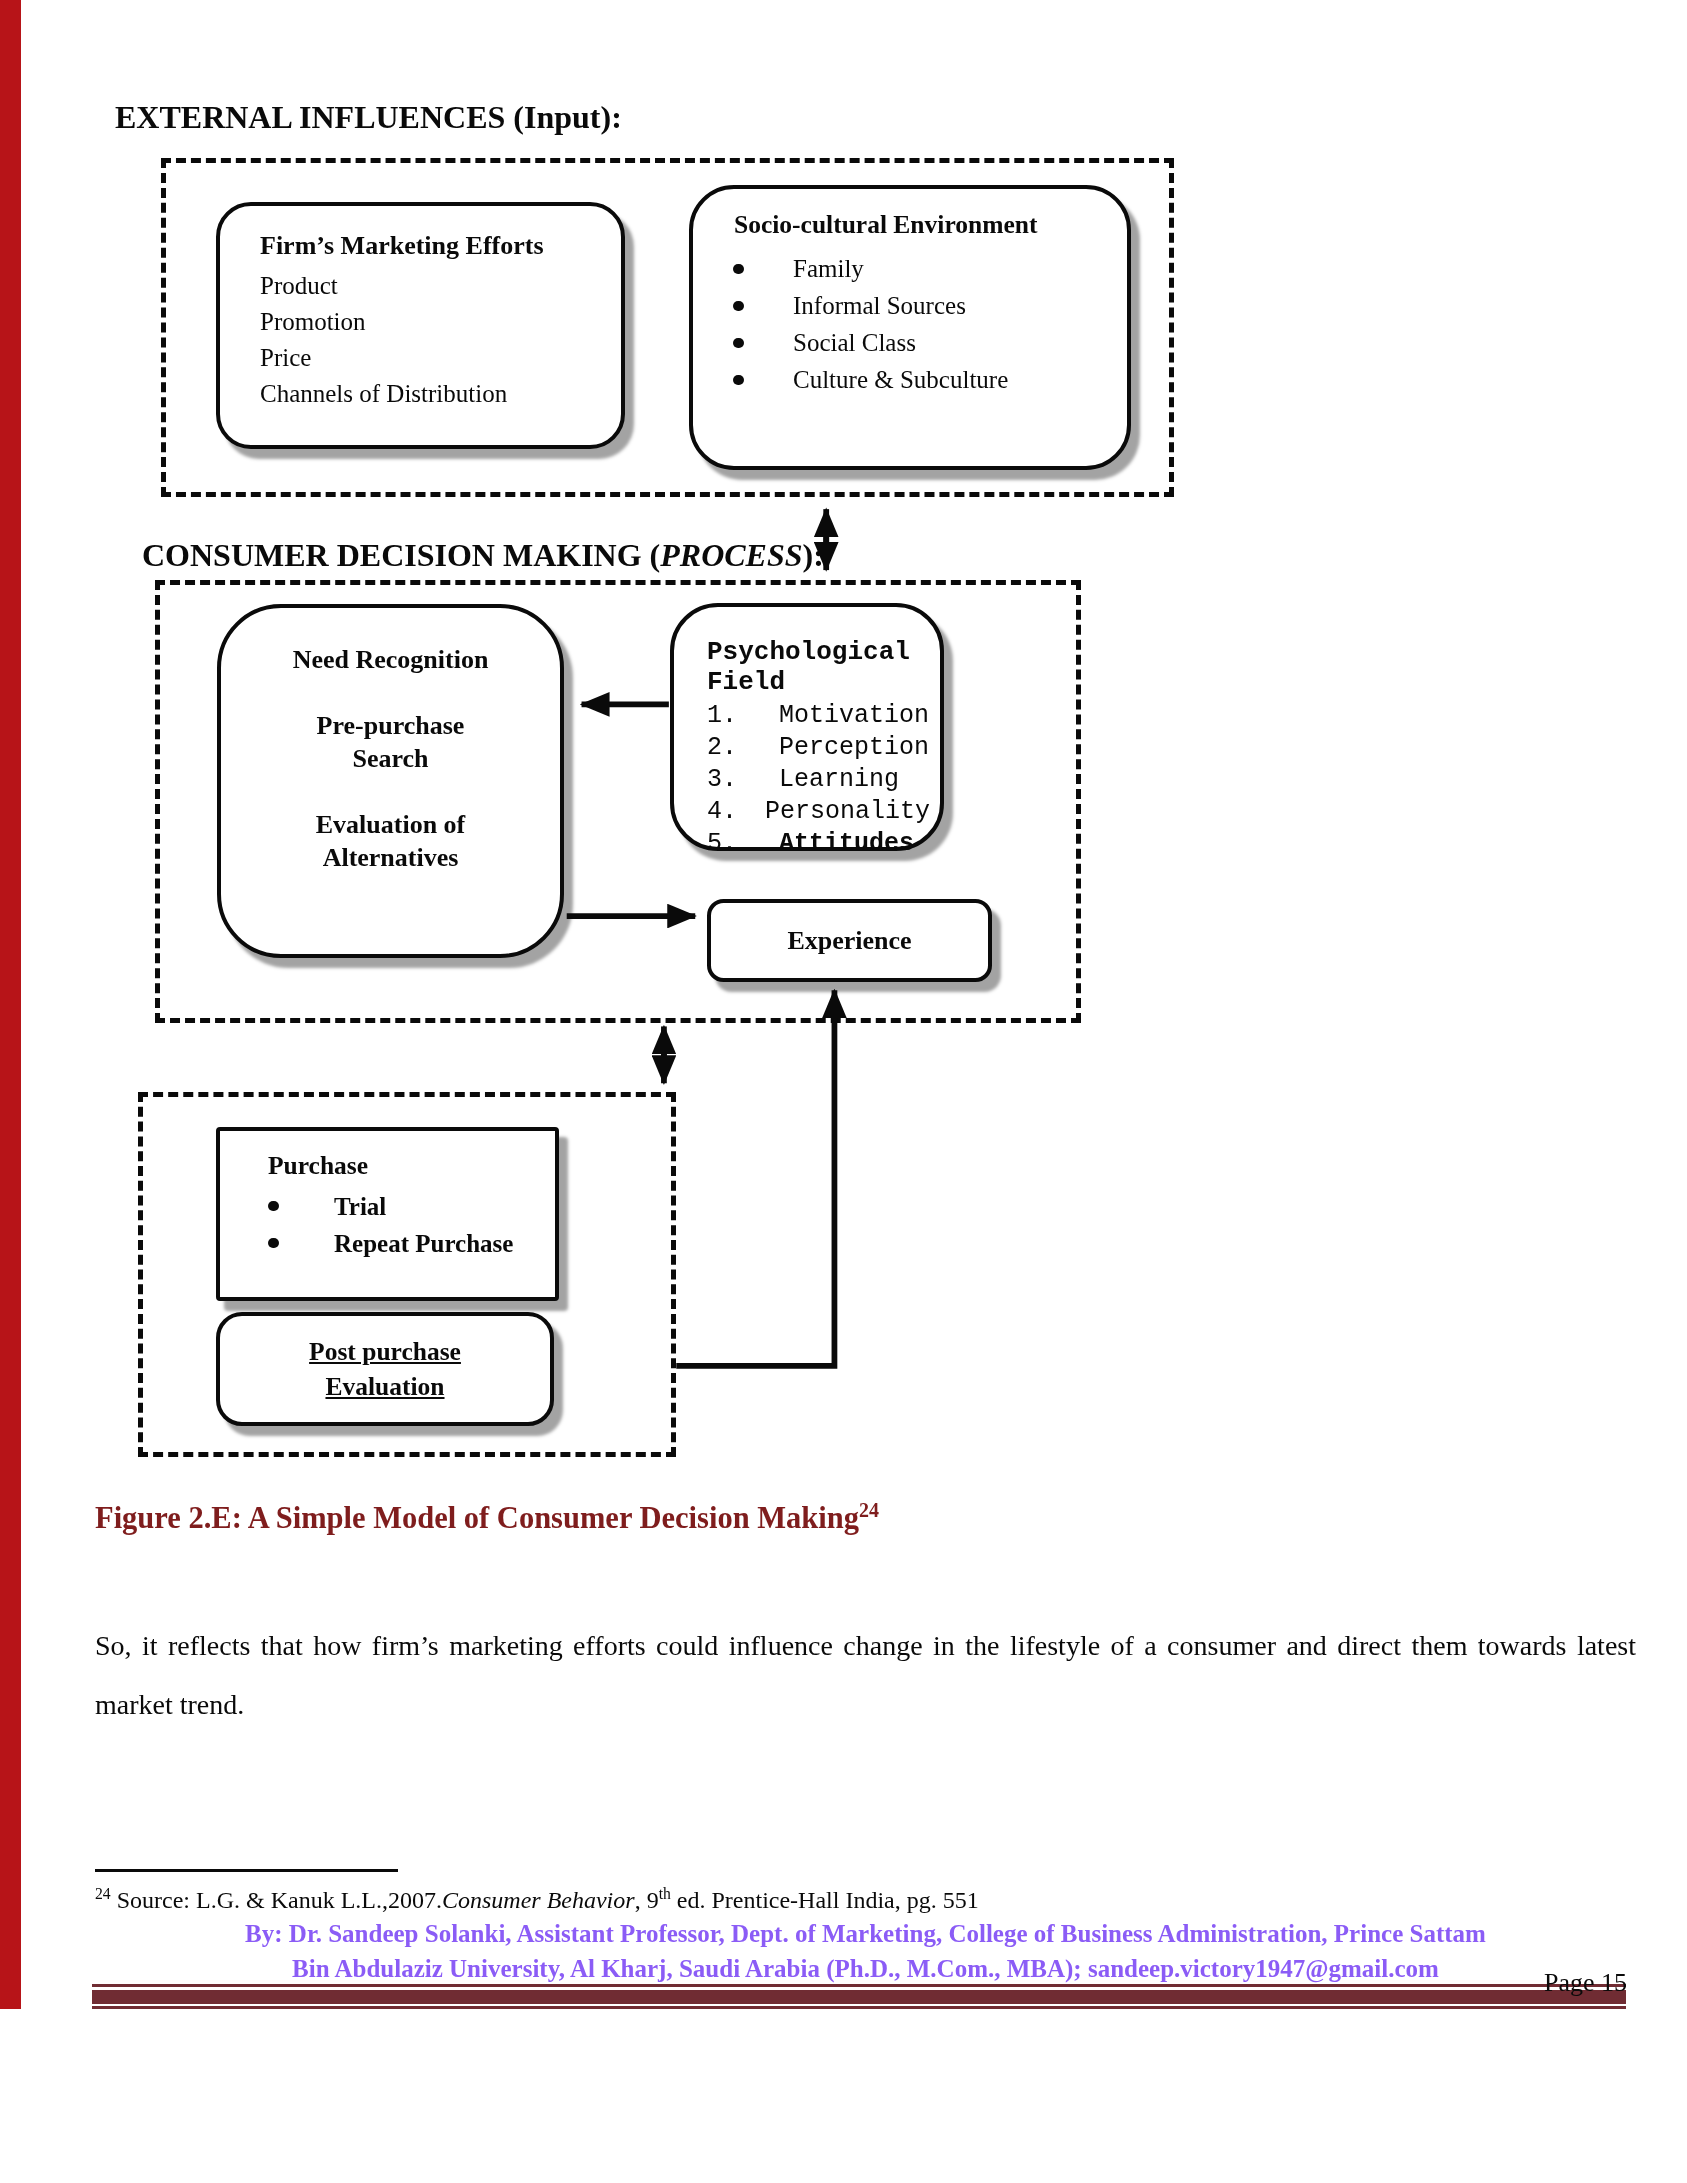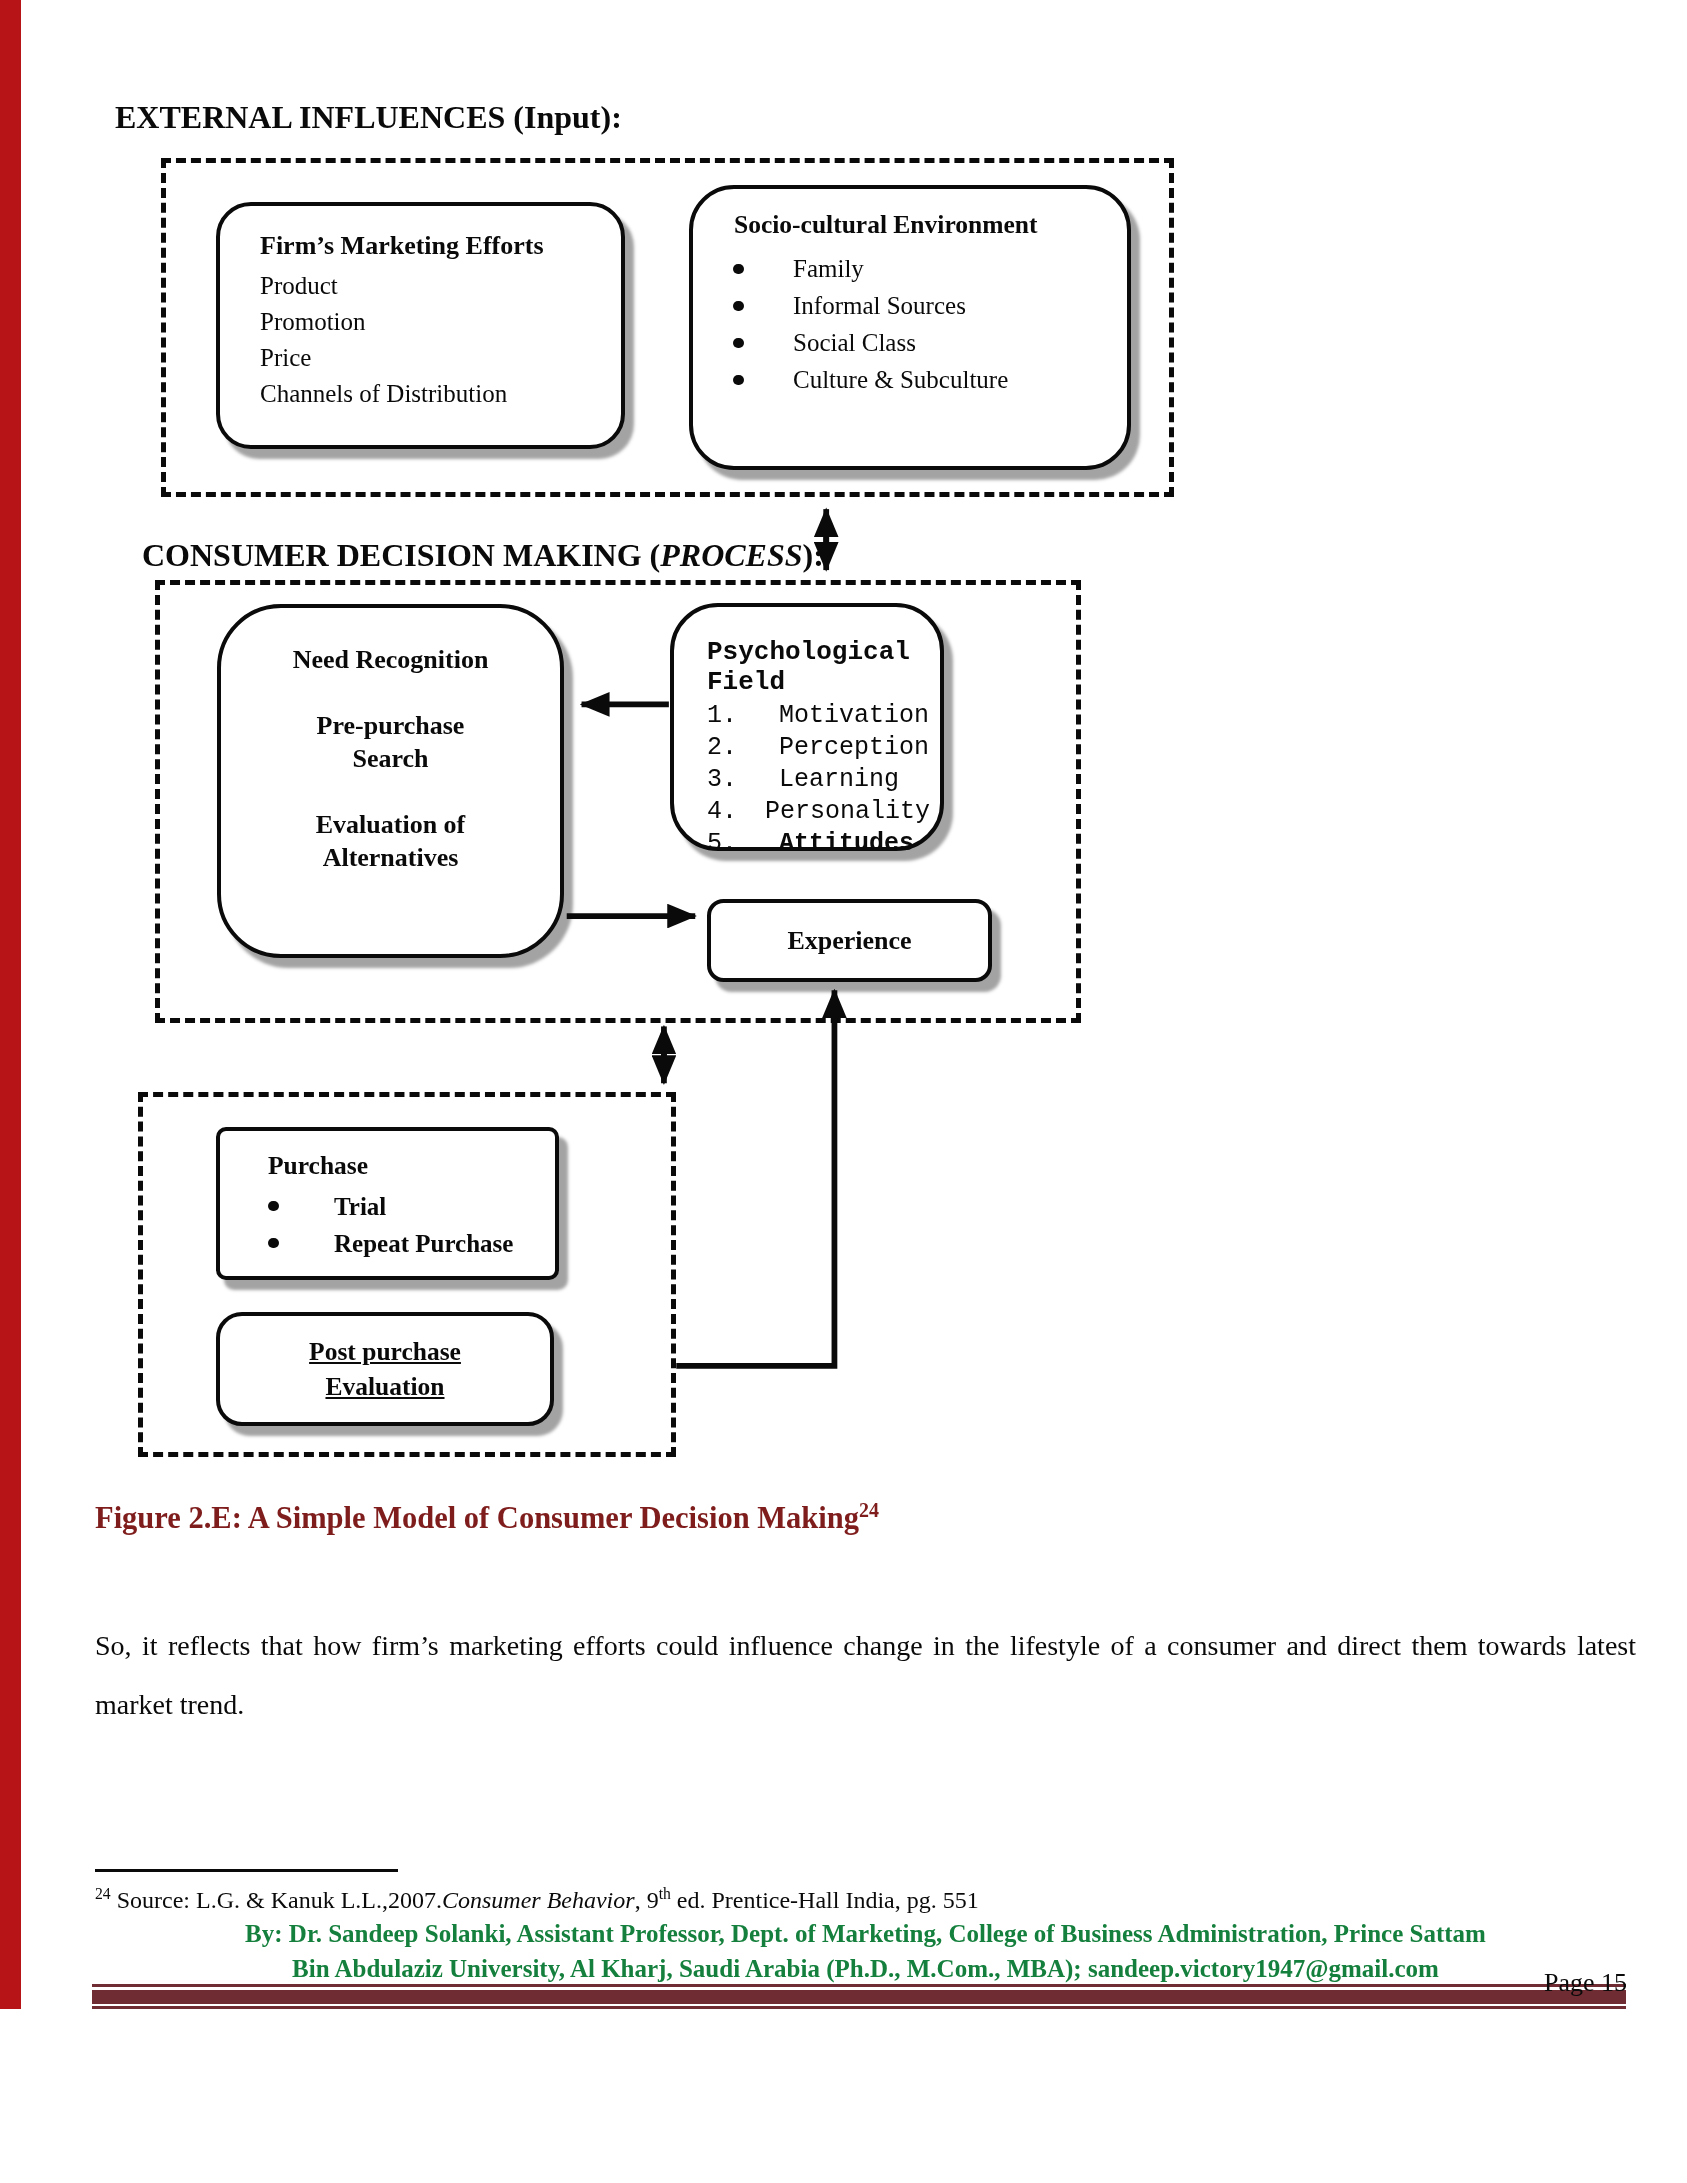--- a/index.html
+++ b/index.html
@@ -41,21 +41,21 @@
            padding:30px 10px 0 33px;font-family:Liberation Mono, monospace; }
   .psych .t { font-size:26px; font-weight:bold; margin-bottom:3.3px; }
   .psych .row { display:flex; line-height:32px; font-size:25px; }
   .psych .num { width:72px; }
   .psych .row.bold-item .lbl { font-weight:bold; }
 
   .exp { left:707px; top:899px; width:285px; height:83px; border-radius:16.5px;
          display:flex; align-items:center; justify-content:center;
          font-size:26px; font-weight:bold; }
 
-  .pur { left:216px; top:1127px; width:343px; height:153px; border-radius:10px;
+  .pur { left:216px; top:1127px; width:343px; height:174px; border-radius:4px;
          padding:20px 13px 0 48px; }
   .pur .t { font-size:25.5px; font-weight:bold; margin-bottom:6.6px; }
   .pur .row { display:flex; line-height:37px; }
   .pur .dotcol { width:66px; }
   .pur .bt { font-size:25px; font-weight:bold; }
 
   .post { left:216px; top:1312px; width:338px; height:114px; border-radius:26px;
           display:flex; align-items:center; justify-content:center; text-align:center; }
   .post .inner { width:231px; font-size:25.5px; font-weight:bold; line-height:35px;text-decoration:underline; }
 
@@ -65,21 +65,21 @@
 
   .bodytext { position:absolute; left:95px; top:1616px; width:1541px;
               font-size:28px; line-height:59px; text-align:justify; }
 
   .fnrule { position:absolute; left:95px; top:1869px; width:303px; height:2.5px; background:#0a0a0a; }
   .footnote { position:absolute; left:95px; top:1885px; width:1541px; font-size:24px; }
   .footnote sup { font-size:15.7px; }
   .footnote .it { font-style:italic; }
 
   .credit { position:absolute; left:95px; top:1916px; width:1541px; text-align:center;
-            font-size:25px; font-weight:bold; color:#15803d; line-height:35px; }
+            font-size:25px; font-weight:bold; color:#8b5cf6; line-height:35px; }
 
   .rulewrap { position:absolute; left:92px; top:1984px; width:1534px; }
   .rl-thin { height:2.5px; background:#702c33; }
   .rl-thick { height:14px; background:#702c33; margin-top:3.3px; margin-bottom:2.5px; }
 
   .pagenum { position:absolute; left:1318px; top:1968px; width:309px; text-align:right; font-size:26px; }
 
   svg.conn { position:absolute; left:0; top:0; pointer-events:none; }
 </style>
 </head>

